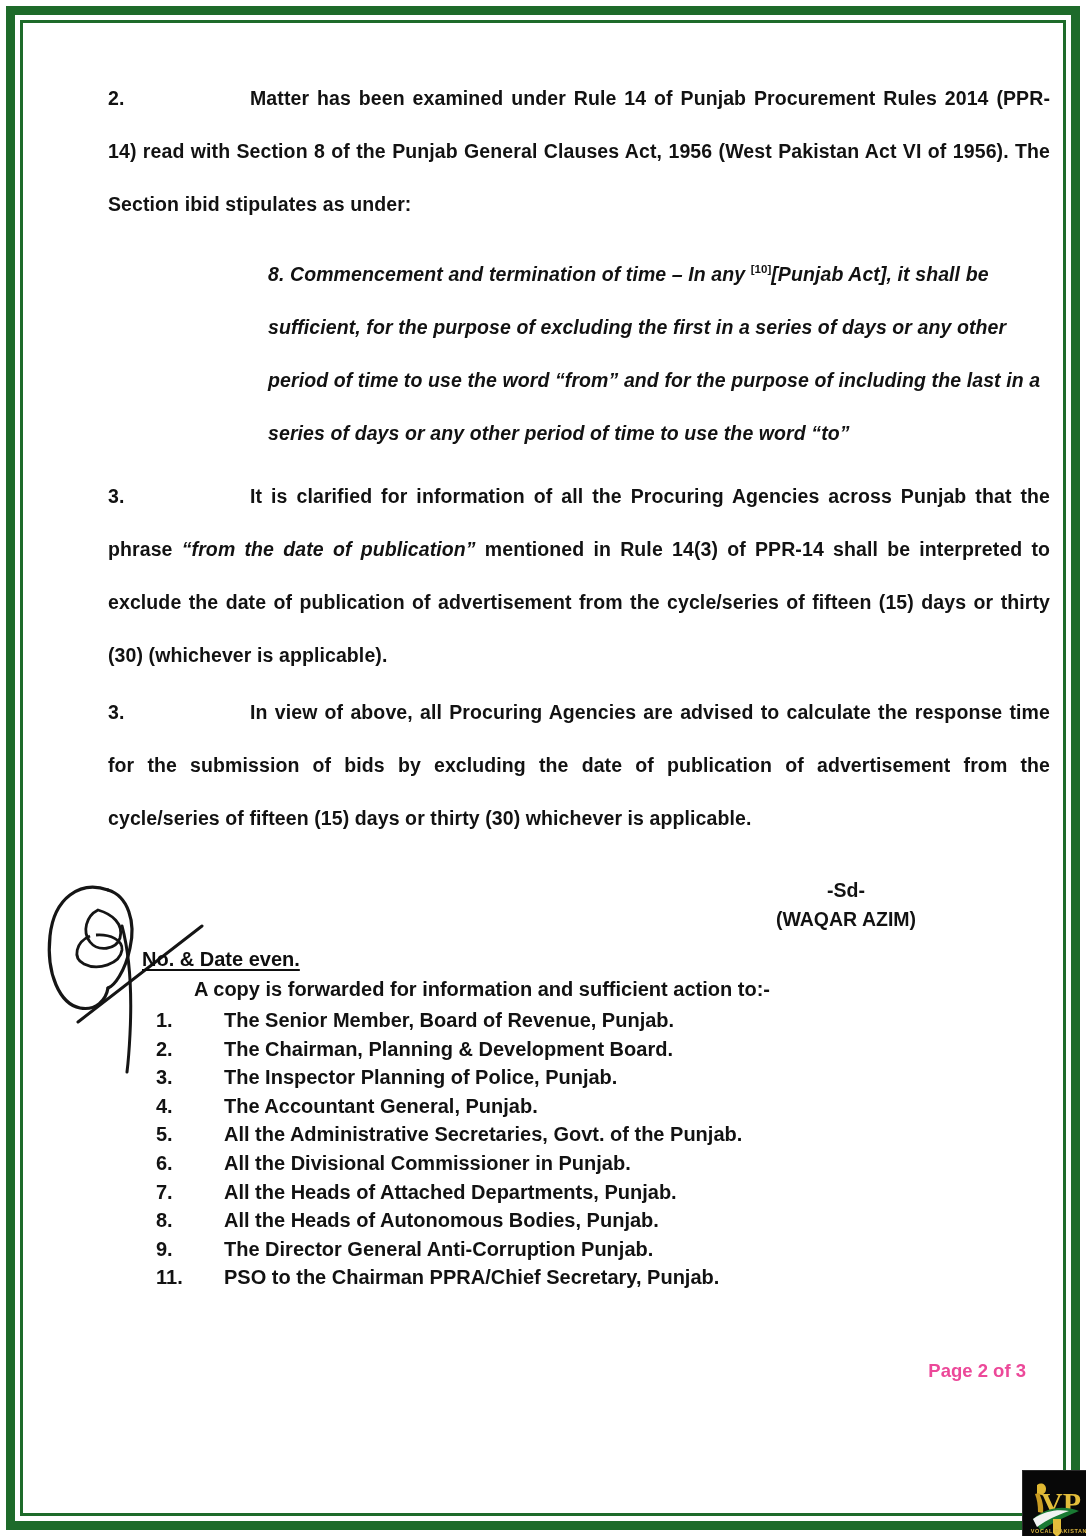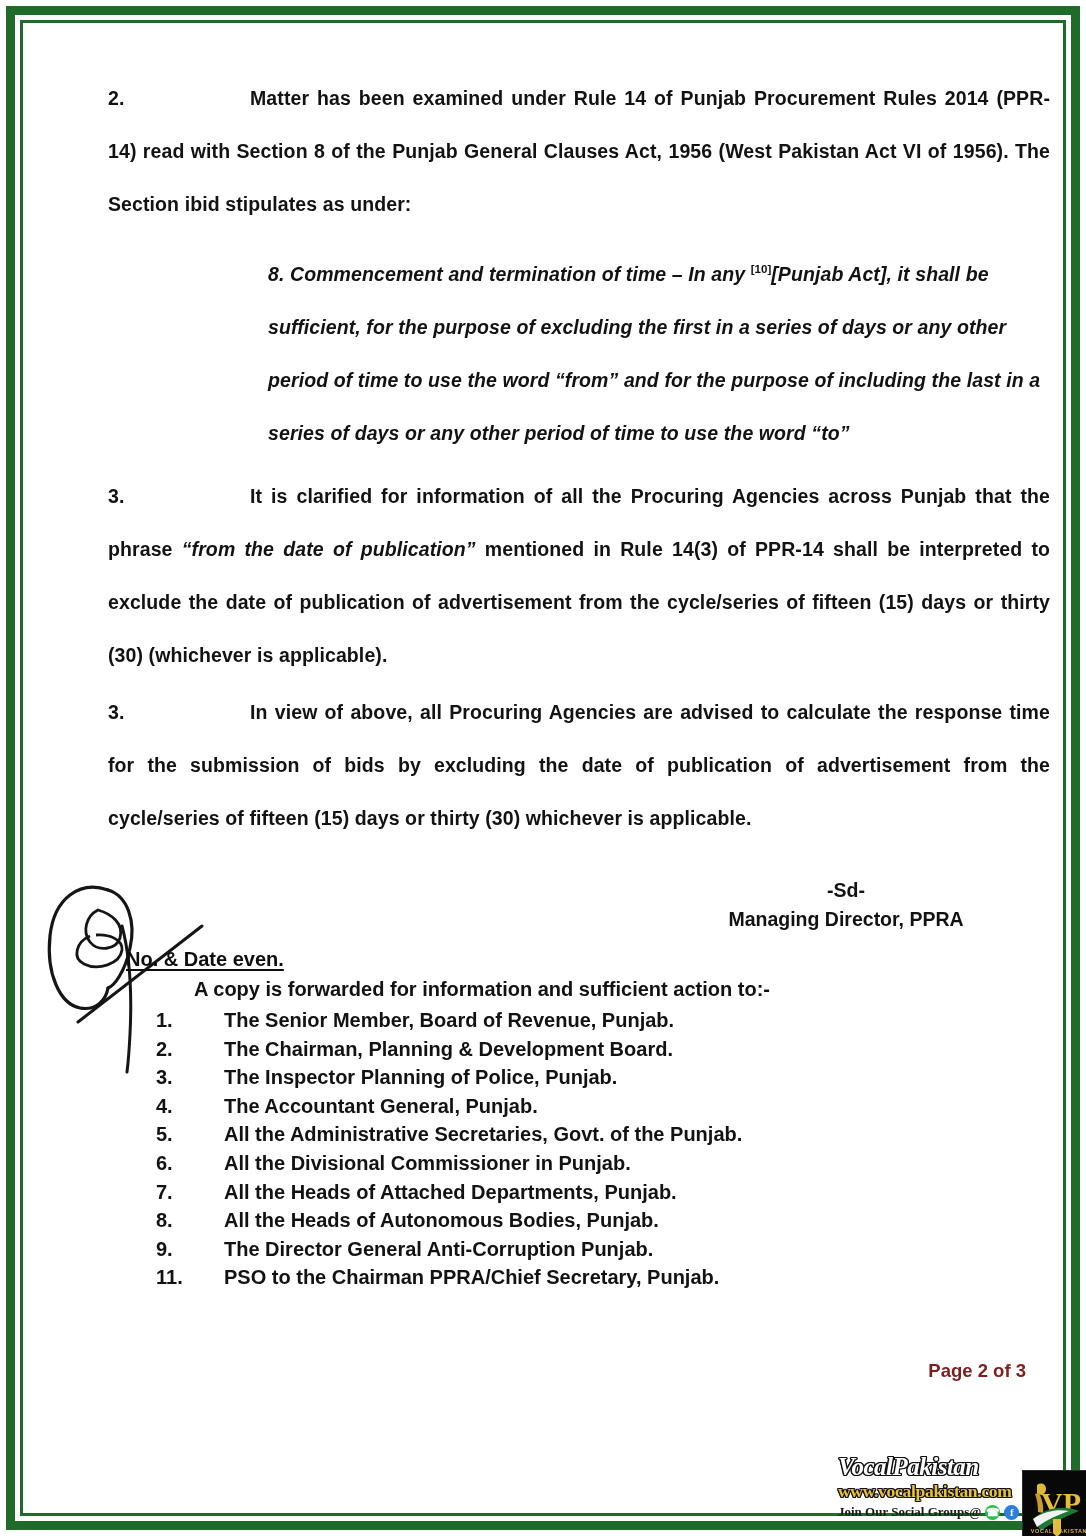--- a/index.html
+++ b/index.html
@@ -129,20 +129,21 @@
     width: 942px;
   }
   .endorse-title {
     font-size: 20px;
     font-weight: bold;
     color: #0e0e0e;
     text-decoration: underline;
     text-underline-offset: 3px;
     display: inline-block;
     margin-left: 18px;
+    padding-left: 16px;
   }
   .endorse-sub {
     font-size: 20px;
     font-weight: bold;
     color: #121212;
     margin-top: 7px;
     margin-left: 86px;
   }
   .cc-list {
     margin-top: 5px;
@@ -163,21 +164,21 @@
     flex: 1 1 auto;
   }
 
   
   .pagenum {
     position: absolute;
     right: 34px;
     top: 1334px;
     font-size: 18.5px;
     font-weight: bold;
-    color: #7f1d1d;
+    color: #ec4899;
   }
 
   
   .watermark {
     position: absolute;
     left: 812px;
     top: 1428px;
     width: 258px;
     height: 96px;
   }
@@ -310,21 +311,21 @@
       <path d="M72 16 C44 6, 18 24, 14 62 C10 100, 24 130, 44 134 C60 137, 70 126, 72 114" stroke="#151515" stroke-width="3.2" stroke-linecap="round" fill="none"></path>
       <path d="M72 16 C92 22, 100 48, 94 74 C89 98, 78 112, 72 114" stroke="#151515" stroke-width="3.2" stroke-linecap="round" fill="none"></path>
       <path d="M62 36 C50 42, 46 58, 54 68 C62 78, 80 76, 84 64 C88 50, 76 40, 62 36 Z" stroke="#151515" stroke-width="2.8" fill="none"></path>
       <path d="M54 62 C40 68, 36 84, 48 90 C62 97, 84 90, 86 76 C87 66, 74 60, 60 61" stroke="#151515" stroke-width="2.8" fill="none"></path>
       <path d="M86 52 C94 82, 96 120, 94 160 C93 180, 92 190, 91 198" stroke="#151515" stroke-width="3" stroke-linecap="round" fill="none"></path>
       <path d="M42 148 L166 52" stroke="#151515" stroke-width="3" stroke-linecap="round" fill="none"></path>
     </svg>
 
     <div class="sigblock">
       <div>-Sd-</div>
-      <div>Managing Director, PPRA</div>
+      <div>(WAQAR AZIM)</div>
     </div>
 
     <div class="endorse">
       <div><span class="endorse-title">No. &amp; Date even.</span></div>
       <div class="endorse-sub">A copy is forwarded for information and sufficient action to:-</div>
       <div class="cc-list">
         <div class="cc-row">
           <span class="cc-num">1.</span>
           <span class="cc-txt">The Senior Member, Board of Revenue, Punjab.</span>
         </div>
@@ -363,36 +364,20 @@
         <div class="cc-row">
           <span class="cc-num">11.</span>
           <span class="cc-txt">PSO to the Chairman PPRA/Chief Secretary, Punjab.</span>
         </div>
       </div>
     </div>
 
     <div class="pagenum">Page 2 of 3</div>
 
     <div class="watermark">
-      <div class="wm-text">
-        <div class="wm-brand">VocalPakistan</div>
-        <div class="wm-url">www.vocalpakistan.com</div>
-        <div class="wm-social">
-          <span class="wm-social-label">Join Our Social Groups@</span>
-          <span class="soc soc-wa">
-              <span>☎</span>
-            </span>
-          <span class="soc soc-fb">
-              <span>f</span>
-            </span>
-          <span class="soc soc-li">
-              <span>in</span>
-            </span>
-        </div>
-      </div>
 
       <div class="wm-badge">
         <svg width="72" height="76" viewBox="0 0 72 76">
 
           <path d="M14 14 c4 -3, 9 -1, 9 4 c0 5, -5 7, -9 5 z" fill="#e0b832"></path>
           <path d="M16 22 c3 6, 5 13, 4 20 l-5 -1 c0 -7, -1 -13, -3 -18 z" fill="#c99b22"></path>
 
           <text x="38" y="42" text-anchor="middle" font-family="'Liberation Serif', serif" font-size="30" font-weight="bold" fill="#e3bd3b">VP</text>
 
           <path d="M10 48 C24 36, 40 34, 56 40 C42 46, 28 52, 18 60 z" fill="#1a7a33"></path>

